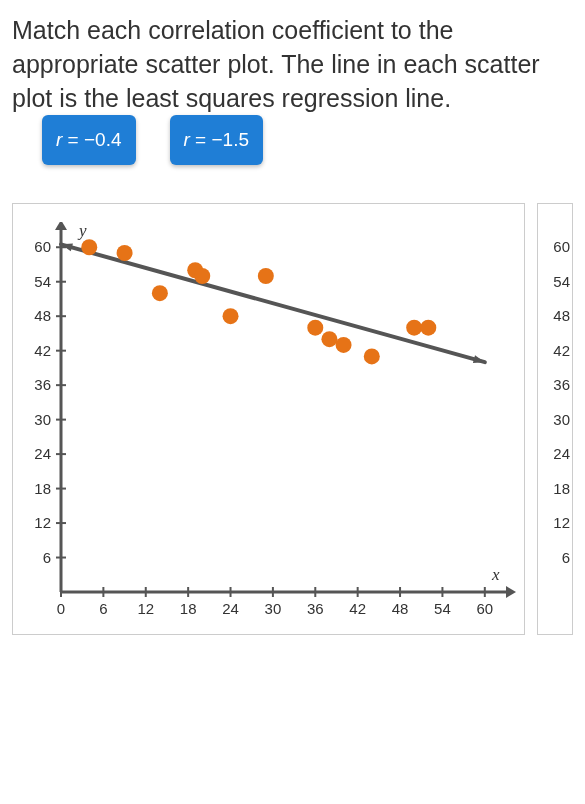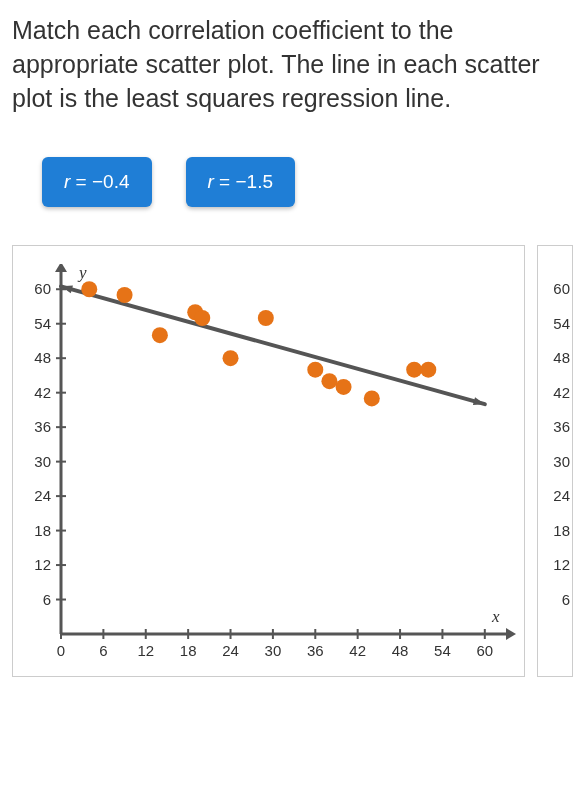--- a/index.html
+++ b/index.html
@@ -13,33 +13,32 @@
     overflow: hidden;
     color: #333;
   }
   .wrap {
     padding: 14px 12px 0 12px;
   }
   .question {
     font-size: 25px;
     line-height: 1.35;
     color: #333;
-    margin-bottom: 42px;
   }
   .chips {
     display: flex;
     gap: 34px;
     margin-left: 30px;
     margin-bottom: 38px;
   }
   .chip {
     background: #1f7ed6;
     color: #fff;
     font-size: 19px;
-    padding: 14px 22px;
+    padding: 14px 14px;
     border-radius: 6px;
     box-shadow: 0 2px 4px rgba(0,0,0,0.25);
     font-family: Arial, sans-serif;
   }
   .chip i { font-style: italic; }
   .panels {
     display: flex;
     gap: 12px;
     margin-top: 0;
   }

